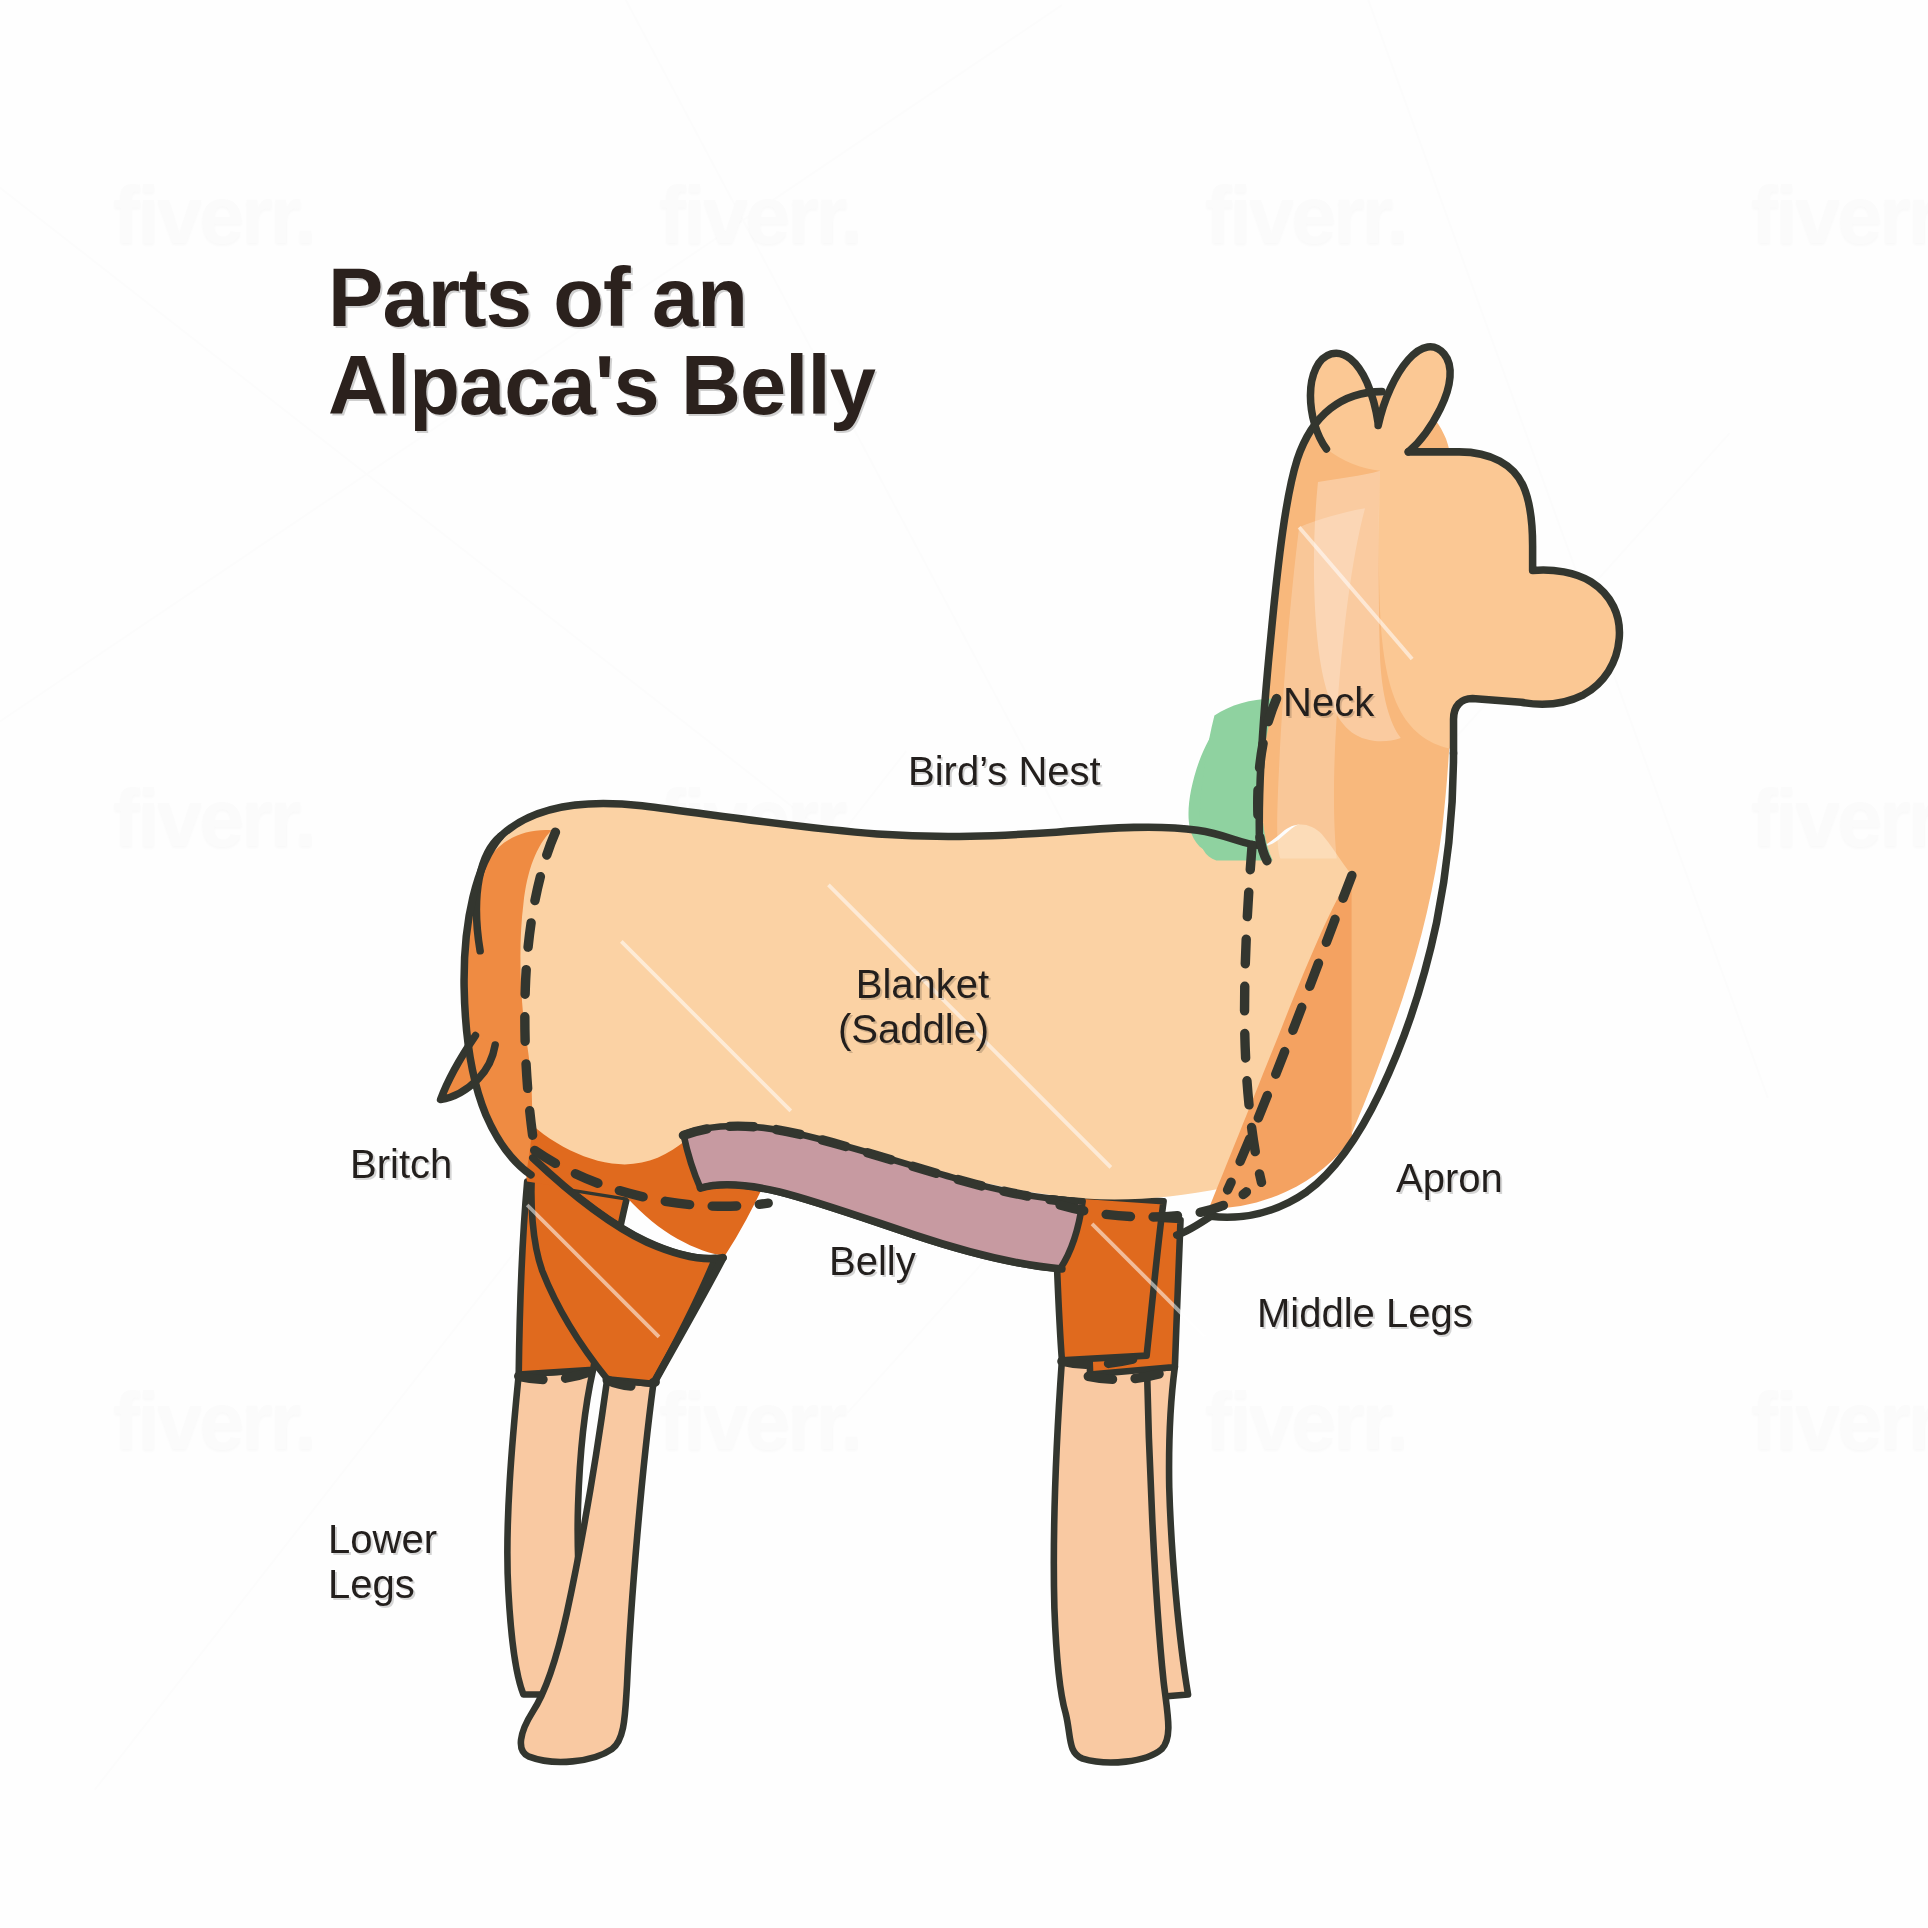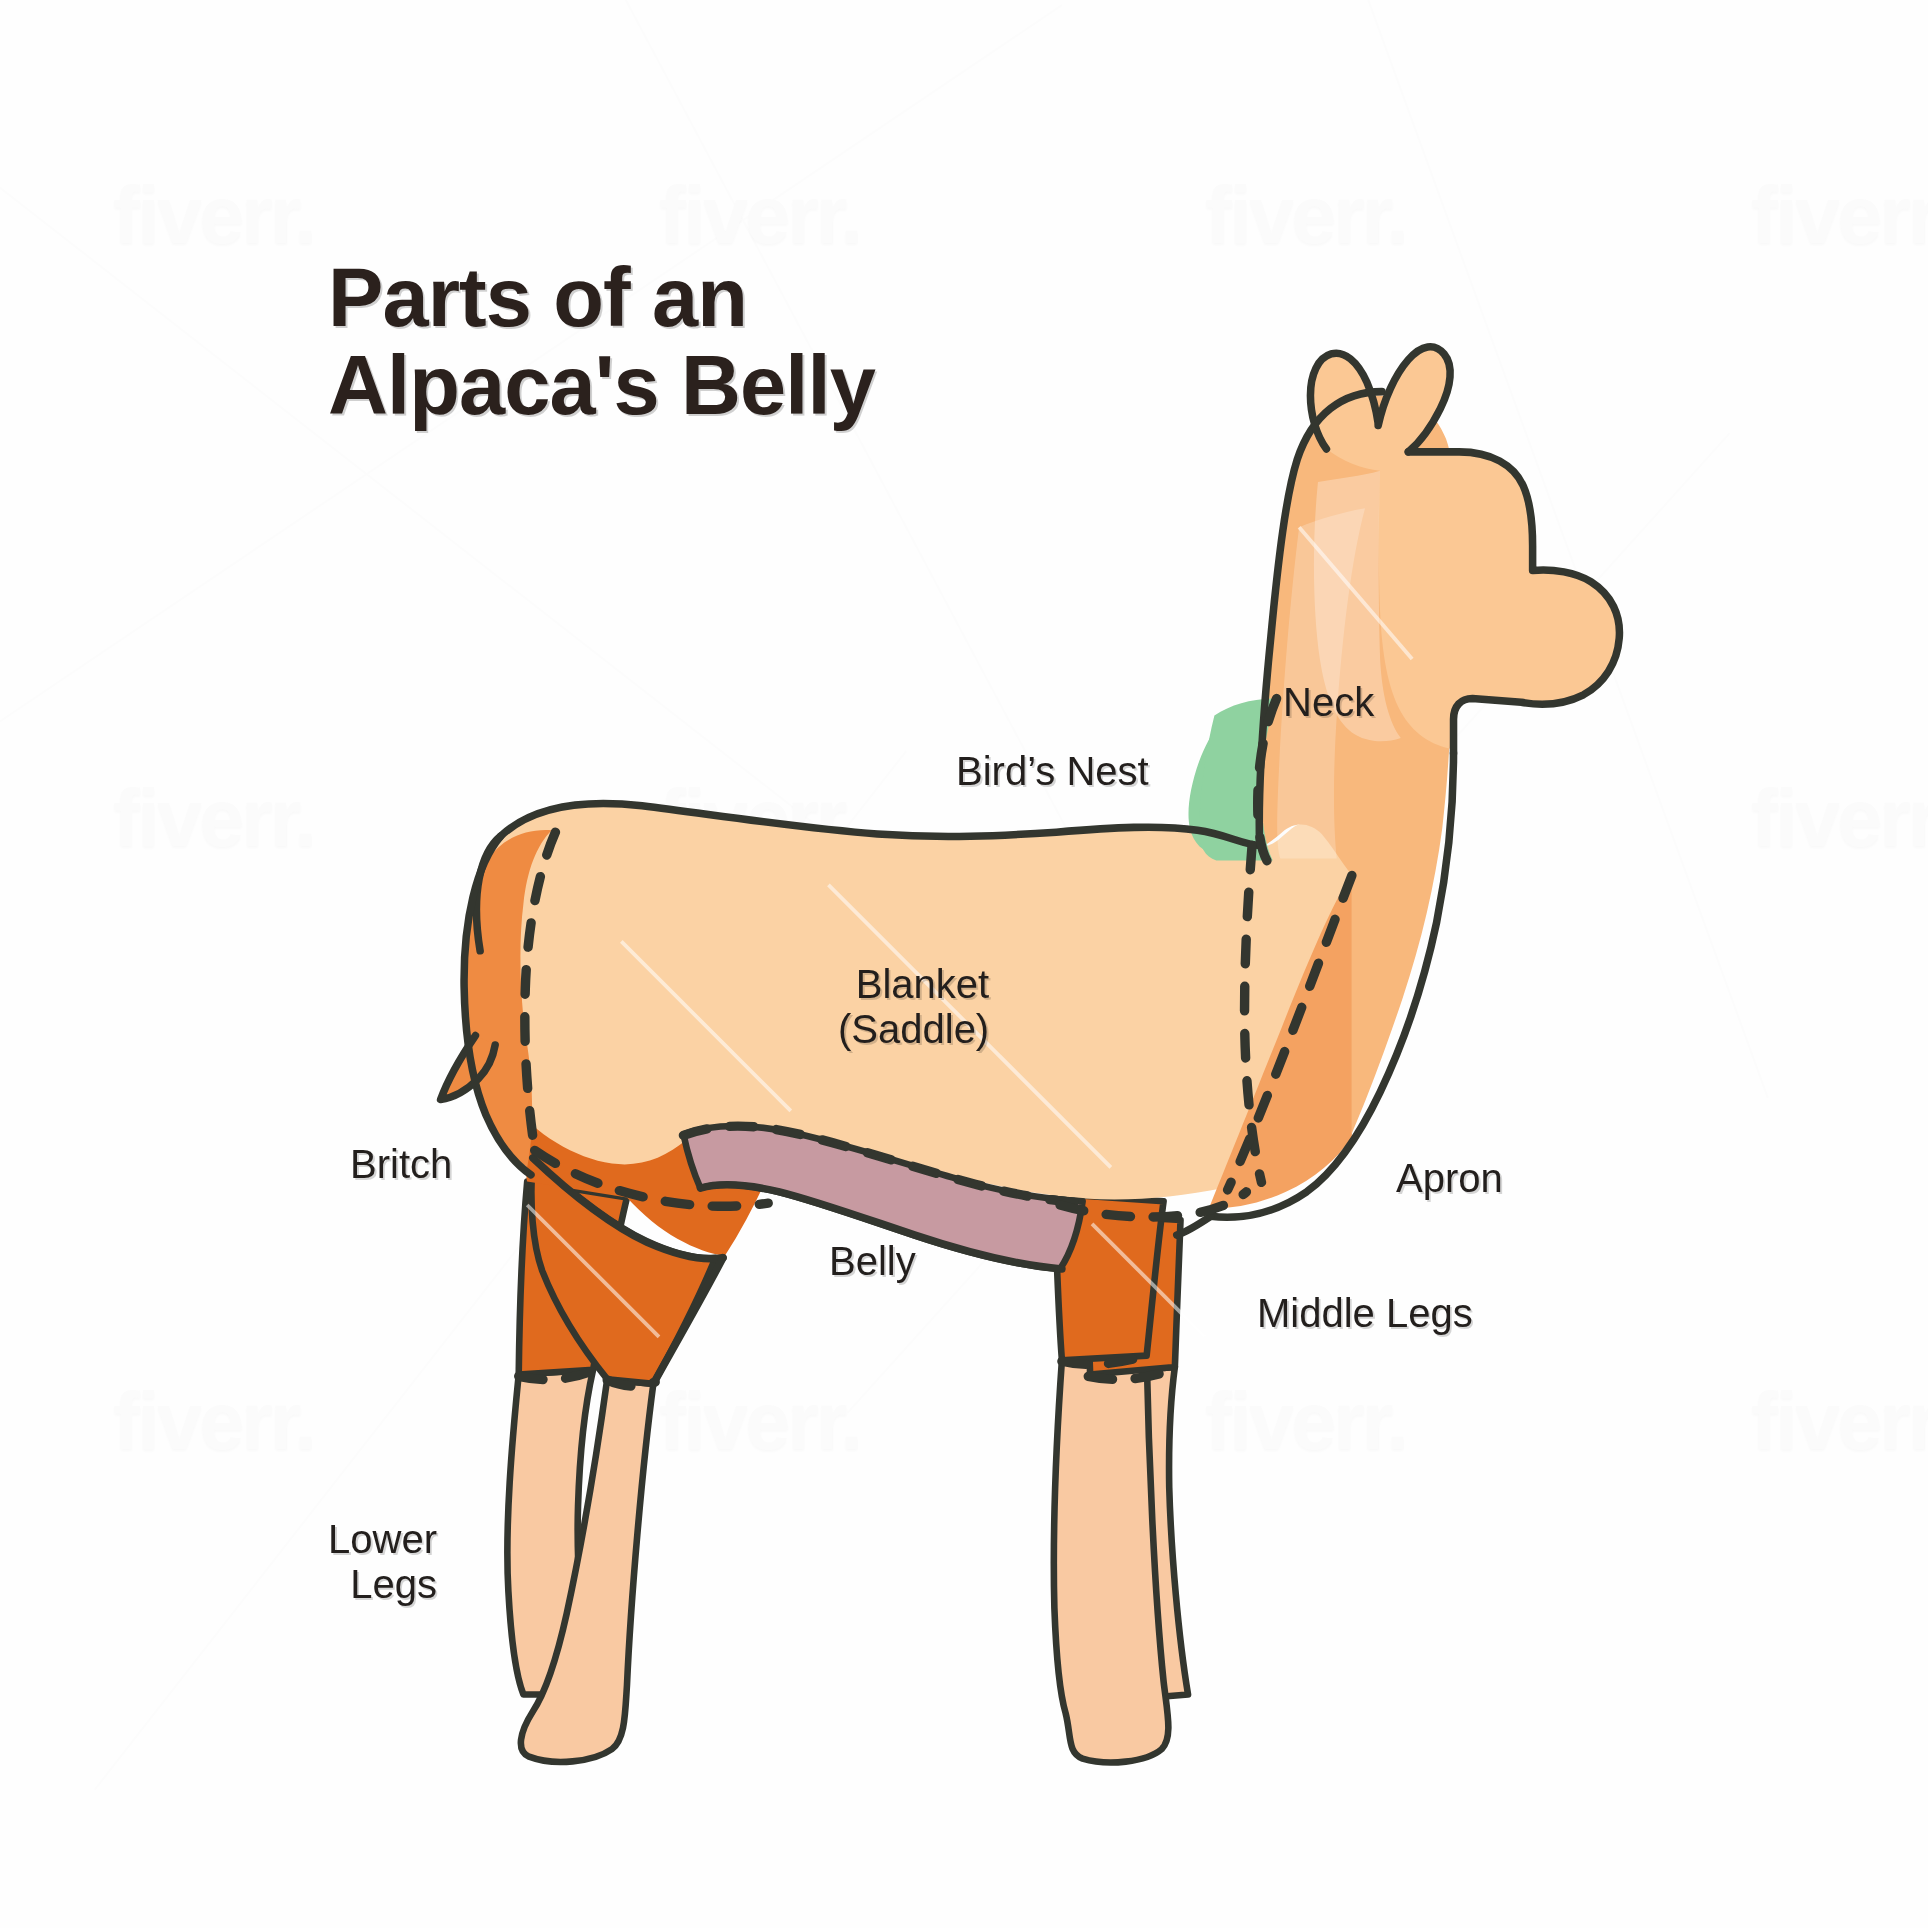--- a/index.html
+++ b/index.html
@@ -78,27 +78,27 @@
     font-size: 40px;
     line-height: 1.12;
     color: #231f1d;
     text-shadow: 1.9px 1.9px 0 rgba(0,0,0,0.16);
     white-space: pre-line;
     user-select: none;
   }
   .label.center { text-align: center; }
 
   #lbl-neck      { left: 1283px; top: 680px; }
-  #lbl-birdsnest { left: 956px; top: 749px; }
+  #lbl-birdsnest { left: 908px; top: 749px; }
   #lbl-blanket   { left: 838px;  top: 962px; text-align: right; }
   #lbl-britch    { left: 350px;  top: 1142px; }
   #lbl-apron     { left: 1396px; top: 1156px; }
   #lbl-belly     { left: 829px;  top: 1239px; }
   #lbl-middle    { left: 1257px; top: 1291px; }
-  #lbl-lower     { left: 328px;  top: 1517px; text-align: right; }
+  #lbl-lower     { left: 328px;  top: 1517px; text-align: left; }
 </style>
 </head>
 <body>
 
 <div id="page">
 
   <div id="watermarks">
     <div class="wmline" style="left:-94px; top:113px; width:1412px; transform:rotate(38deg);"></div>
     <div class="wmline" style="left:527px; top:-188px; width:1412px; transform:rotate(62deg);"></div>
     <div class="wmline" style="left:1318px; top:-141px; width:1318px; transform:rotate(70deg);"></div>

